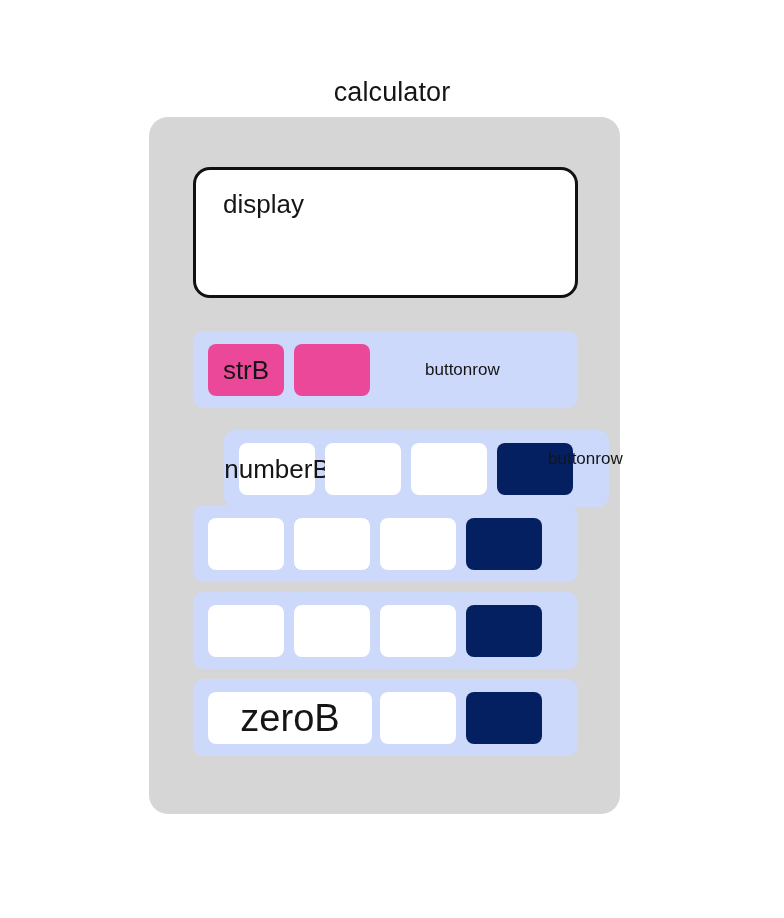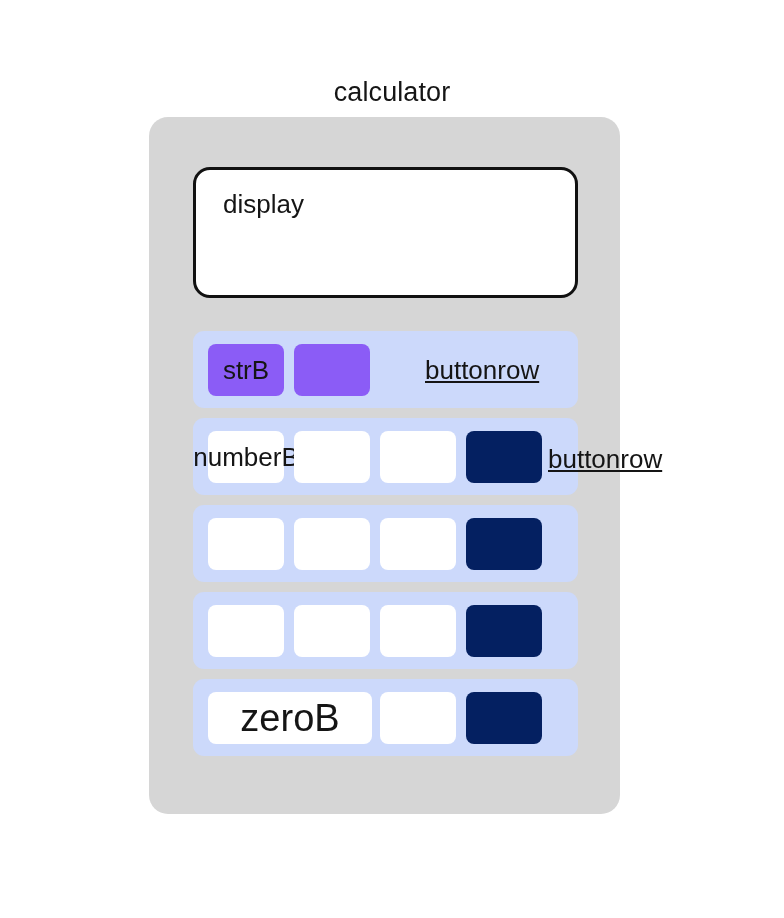--- a/index.html
+++ b/index.html
@@ -65,40 +65,40 @@
   .buttonrow {
     position: absolute;
     left: 44px;          
     width: 385px;
     height: 77px;
     background: #ccd9fb;
     border-radius: 11px;
     box-sizing: border-box;
   }
   #buttonrow-0 { top: 214px; }   
-  #buttonrow-1 { top: 301px; }   
+  #buttonrow-1 { top: 313px; margin-left: 31px; }   
   #buttonrow-2 { top: 388px; }
   #buttonrow-3 { top: 475px; }
   #buttonrow-4 { top: 562px; }
 
   
   .calcbtn {
     position: absolute;
     top: 13px;
     height: 52px;
     border-radius: 8px;
     box-sizing: border-box;
   }
   .calcbtn.c0 { left: 15px;  width: 76px; }
   .calcbtn.c1 { left: 101px; width: 76px; }
   .calcbtn.c2 { left: 187px; width: 76px; }
   .calcbtn.c3 { left: 273px; width: 76px; }
   .calcbtn.wide01 { left: 15px; width: 164px; }
 
-  .btn-str      { background: #8b5cf6; }
+  .btn-str      { background: #ec4899; }
   .btn-number   { background: #ffffff; }
   .btn-operator { background: #042061; }
   .btn-zero     { background: #ffffff; }
 
   .btn-text {
     position: absolute;
     left: 0;
     top: 0;
     width: 100%;
     height: 100%;
@@ -108,25 +108,24 @@
     font-size: 26px;
     color: #151515;
     white-space: nowrap;
     pointer-events: none;
   }
   .btn-text.big { font-size: 38px; }
 
   
   .annotation {
     position: absolute;
-    font-size: 26px;
+    font-size: 17px;
     color: #151515;
     line-height: 30px;
     white-space: nowrap;
-    text-decoration: underline;
   }
   #label-buttonrow { left: 425px; top: 355px; }
   #label-operatorB { left: 548px; top: 444px; }
 
   
   #row-handle {
     position: absolute;
     left: 47px;    
     top: 233px;    
     width: 15px;

